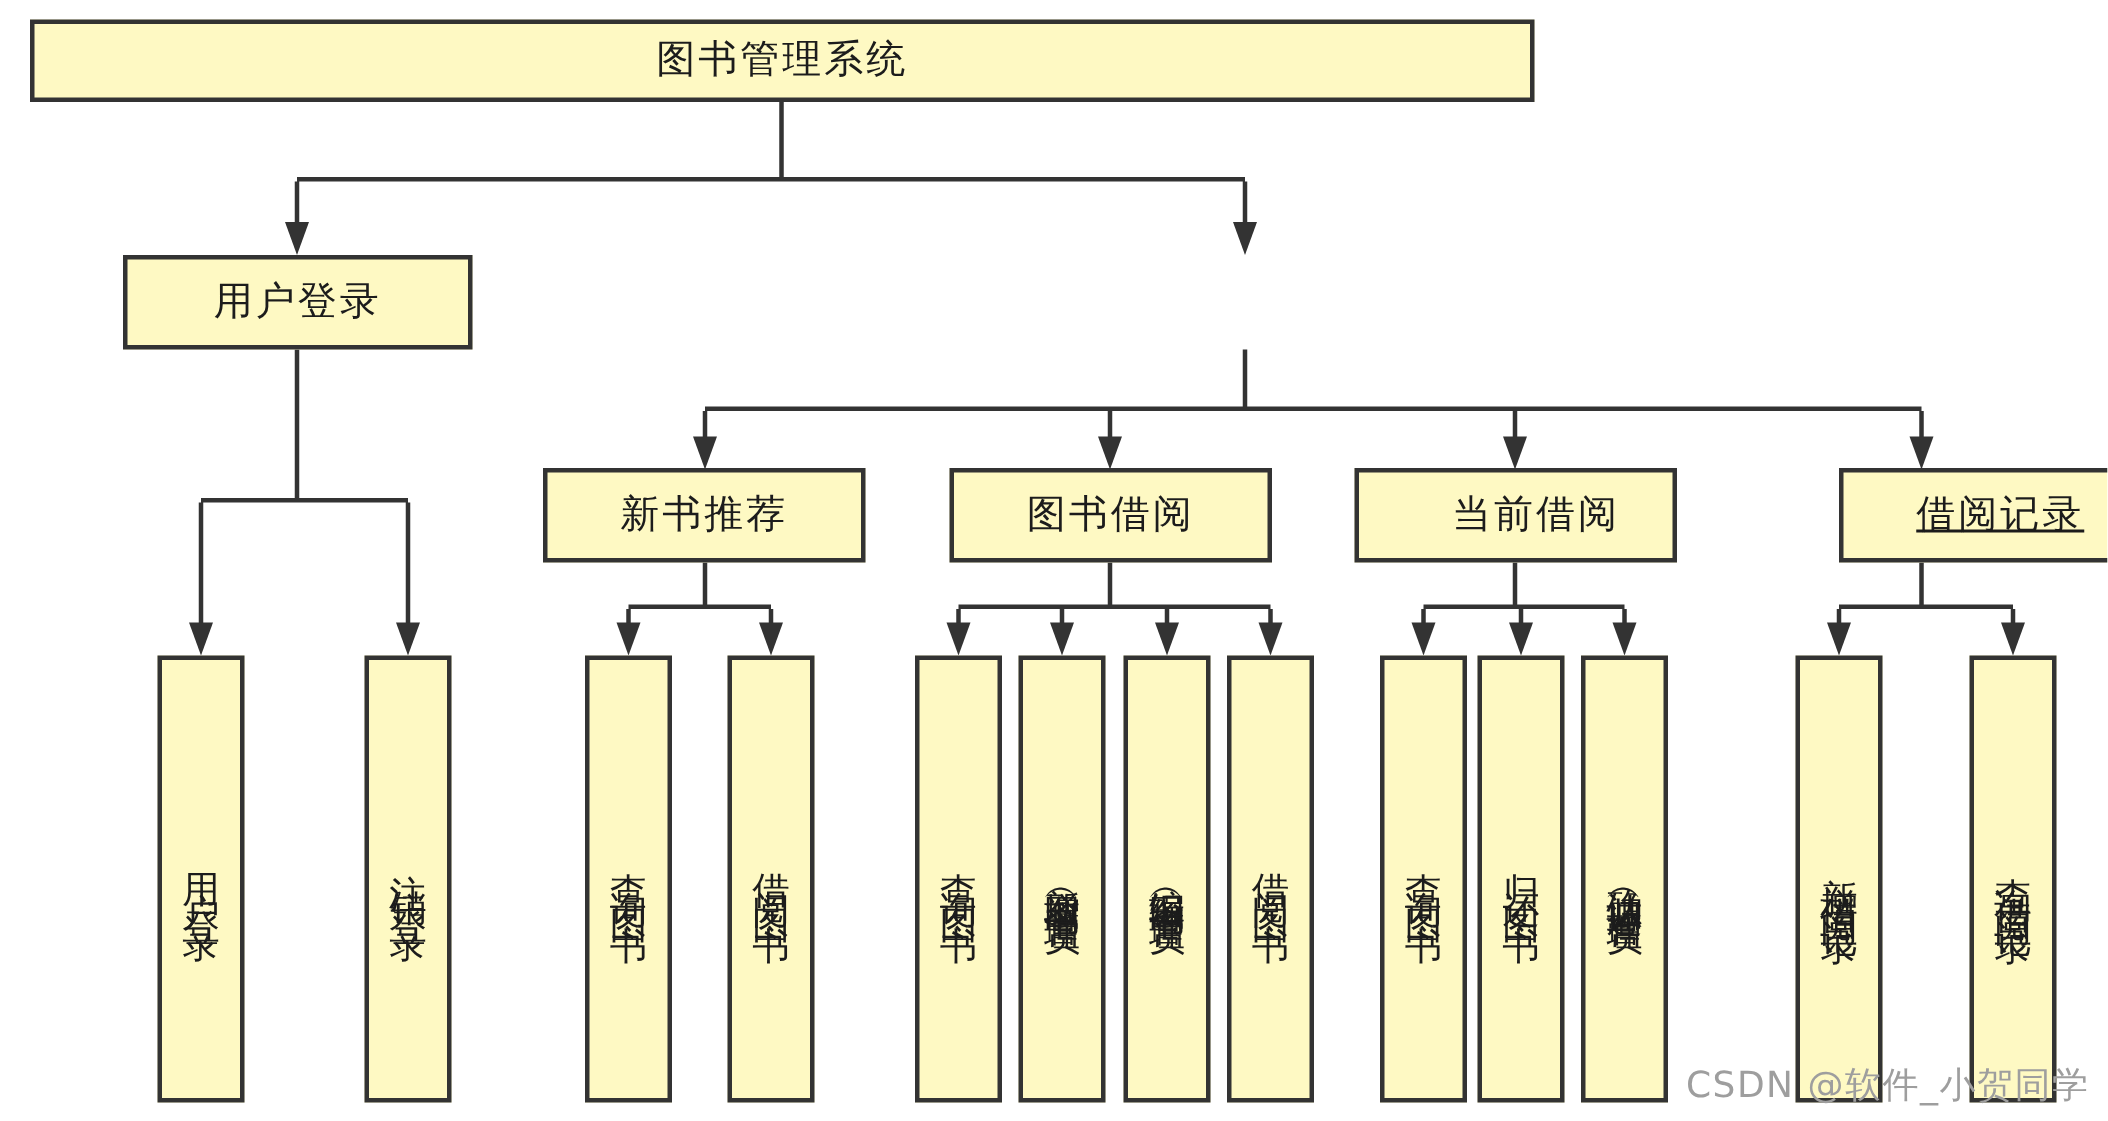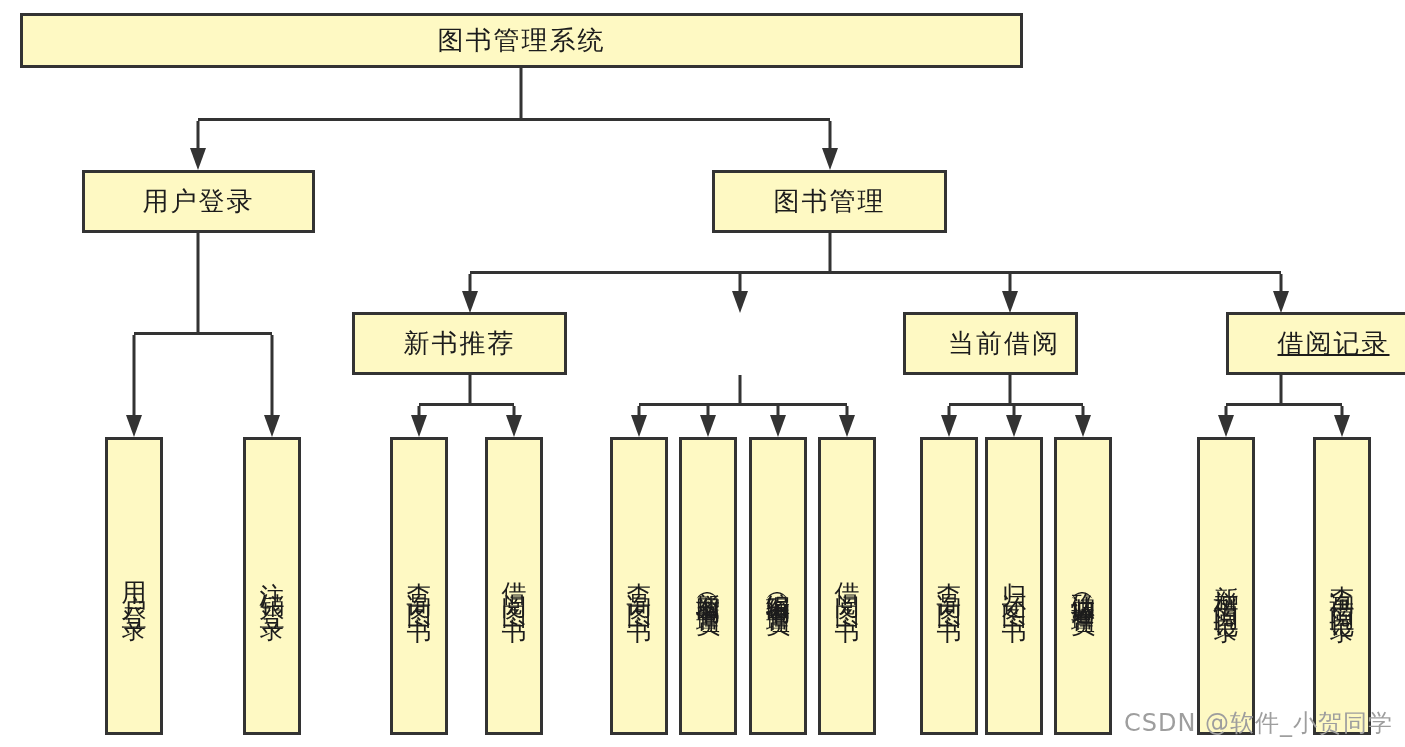--- a/index.html
+++ b/index.html
@@ -102,28 +102,28 @@
     </g>
   </svg>
 
   <div class="box" style="left:20px;top:13px;width:1003px;height:55px;">
     <span class="h-label">图书管理系统</span>
   </div>
 
   <div class="box" style="left:82px;top:170px;width:233px;height:63px;">
     <span class="h-label">用户登录</span>
   </div>
-  <div class="box" style="left:712px;top:170px;width:235px;height:63px;">
-    <span class="h-label">图书管理</span>
-  </div>
 
-  <div class="box" style="left:352px;top:312px;width:215px;height:63px;">
+  <div class="box" style="left:362px;top:312px;width:215px;height:63px;">
     <span class="h-label">新书推荐</span>
   </div>
-  <div class="box" style="left:903px;top:312px;width:175px;height:63px;padding-left:27px;">
+  <div class="box" style="left:633px;top:312px;width:215px;height:63px;">
+    <span class="h-label">图书借阅</span>
+  </div>
+  <div class="box" style="left:903px;top:312px;width:215px;height:63px;padding-left:27px;">
     <span class="h-label">当前借阅</span>
   </div>
   <div class="box" style="left:1226px;top:312px;width:215px;height:63px;text-decoration:underline;">
     <span class="h-label">借阅记录</span>
   </div>
 
   <div class="box leaf" style="left:105px;top:437px;width:58px;height:298px;">
     <span>用户登录</span>
   </div>
   <div class="box leaf" style="left:243px;top:437px;width:58px;height:298px;">

